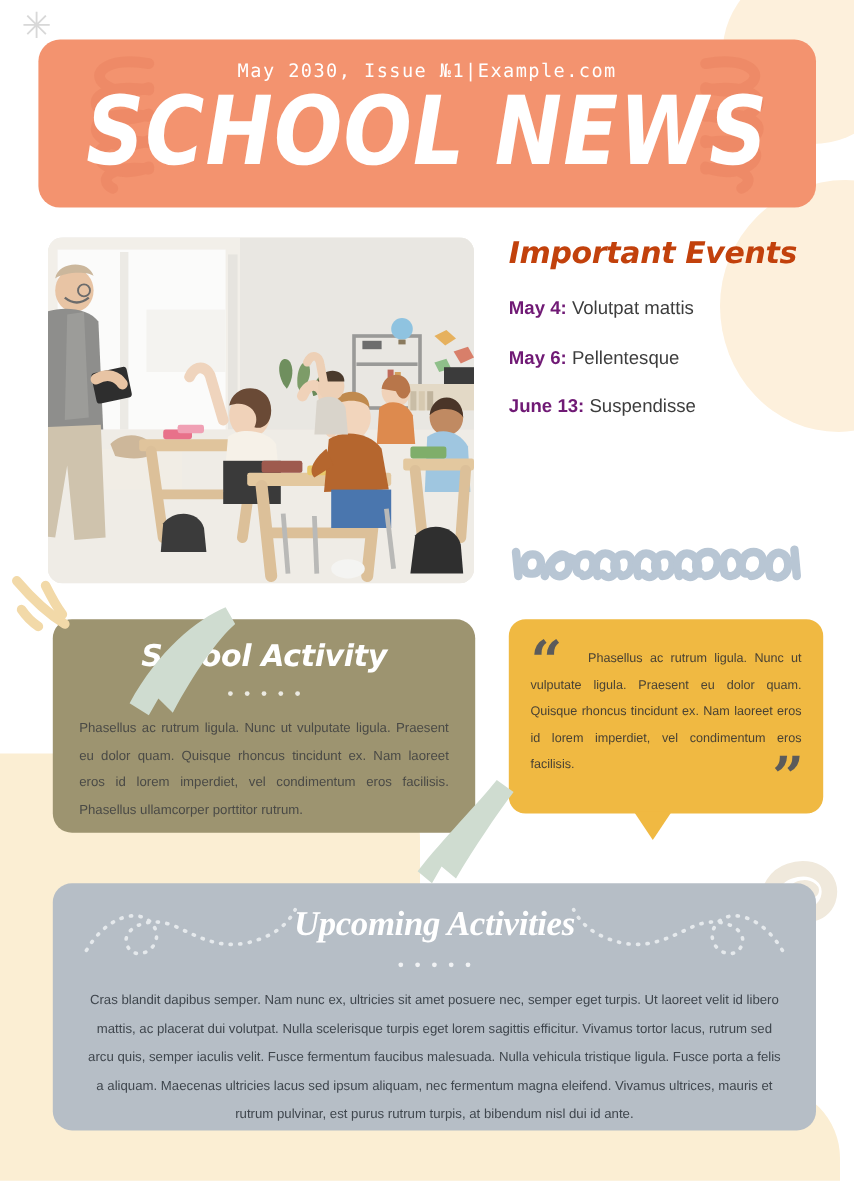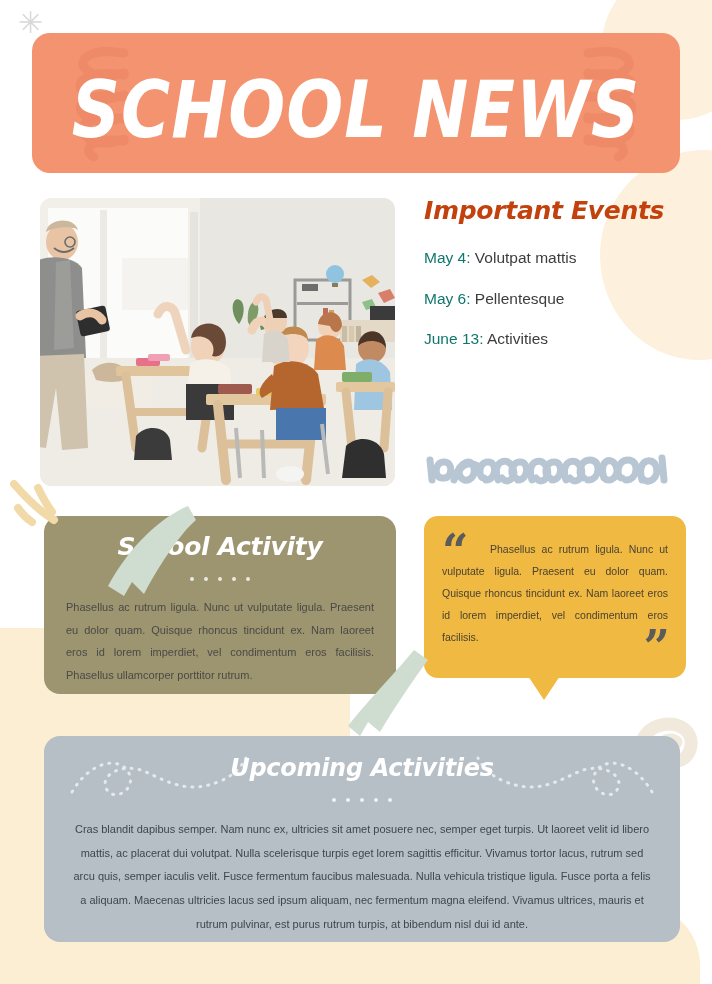--- a/index.html
+++ b/index.html
@@ -150,22 +150,22 @@
     white-space: nowrap;
   }
   .event-item {
     font-size: 15.5px;
     color: #3d3d3d;
     margin-bottom: 22px;
     line-height: 1.2;
     white-space: nowrap;
   }
   .event-date {
-    font-weight: normal;
-    color: #0f766e;
+    font-weight: bold;
+    color: #701a75;
   }
   .scribble-blue {
     position: absolute;
     left: 424px;
     top: 448px;
     z-index: 2;
   }
 
   
   .card-activity {
@@ -266,24 +266,25 @@
     position: absolute;
     left: 44px;
     top: 736px;
     width: 636px;
     height: 206px;
     background: #b6bec6;
     border-radius: 16px;
     z-index: 2;
   }
   .card-upcoming .card-title {
-    font-size: 24px;
+    font-size: 29px;
     margin: 18px 0 0 0;
     position: relative;
     z-index: 3;
+    font-family: Liberation Serif, serif;
   }
   .card-upcoming p {
     margin: 13px 28px 0 28px;
     font-size: 11px;
     line-height: 2.15;
     color: #3f464d;
     text-align: center;
     position: relative;
     z-index: 3;
   }
@@ -341,20 +342,21 @@
   </svg>
   <svg class="header-scribble right" width="96" height="130" viewBox="0 0 96 130">
     <g fill="none" stroke="#e8815e" stroke-width="9" stroke-linecap="round">
       <path d="M70 14 C36 8 20 22 34 32 C48 42 70 34 70 34"></path>
       <path d="M70 36 C34 30 16 44 32 55 C48 66 70 56 70 56"></path>
       <path d="M70 58 C34 52 16 66 32 77 C48 88 70 78 70 78"></path>
       <path d="M70 80 C36 74 18 88 34 99 C50 110 70 100 70 100"></path>
       <path d="M70 102 C40 98 26 110 40 118"></path>
     </g>
   </svg>
+  <div class="issue-line">May 2030, Issue №1|Example.com</div>
   <div class="masthead">SCHOOL NEWS</div>
 </div>
 
 <div class="photo">
   <svg viewBox="0 0 355 288" preserveAspectRatio="xMidYMid slice">
     <rect width="355" height="288" fill="#f2efe9"></rect>
 
     <rect x="8" y="10" width="140" height="150" fill="#fbfbfa"></rect>
     <rect x="150" y="14" width="8" height="146" fill="#e6e4df"></rect>
     <rect x="60" y="12" width="7" height="148" fill="#eceae5"></rect>
@@ -457,21 +459,21 @@
   <div class="event-item">
     <span class="event-date">May 4:</span>
     <span>Volutpat mattis</span>
   </div>
   <div class="event-item">
     <span class="event-date">May 6:</span>
     <span>Pellentesque</span>
   </div>
   <div class="event-item">
     <span class="event-date">June 13:</span>
-    <span>Activities</span>
+    <span>Suspendisse</span>
   </div>
 </div>
 
 <svg class="scribble-blue" width="246" height="44" viewBox="0 0 246 44">
   <g fill="none" stroke="#b8c6d4" stroke-width="7" stroke-linecap="round">
     <path d="M6 12 L8 32"></path>
     <path d="M18 30 C10 30 10 14 20 14 C30 14 28 30 20 30"></path>
     <path d="M30 32 C36 12 48 10 50 20 C52 32 40 36 36 28 C32 20 44 12 54 18"></path>
     <path d="M60 30 C54 30 54 14 64 14 C74 14 72 32 62 32"></path>
     <path d="M74 32 C68 14 82 8 88 18 C94 28 84 38 78 30"></path>

